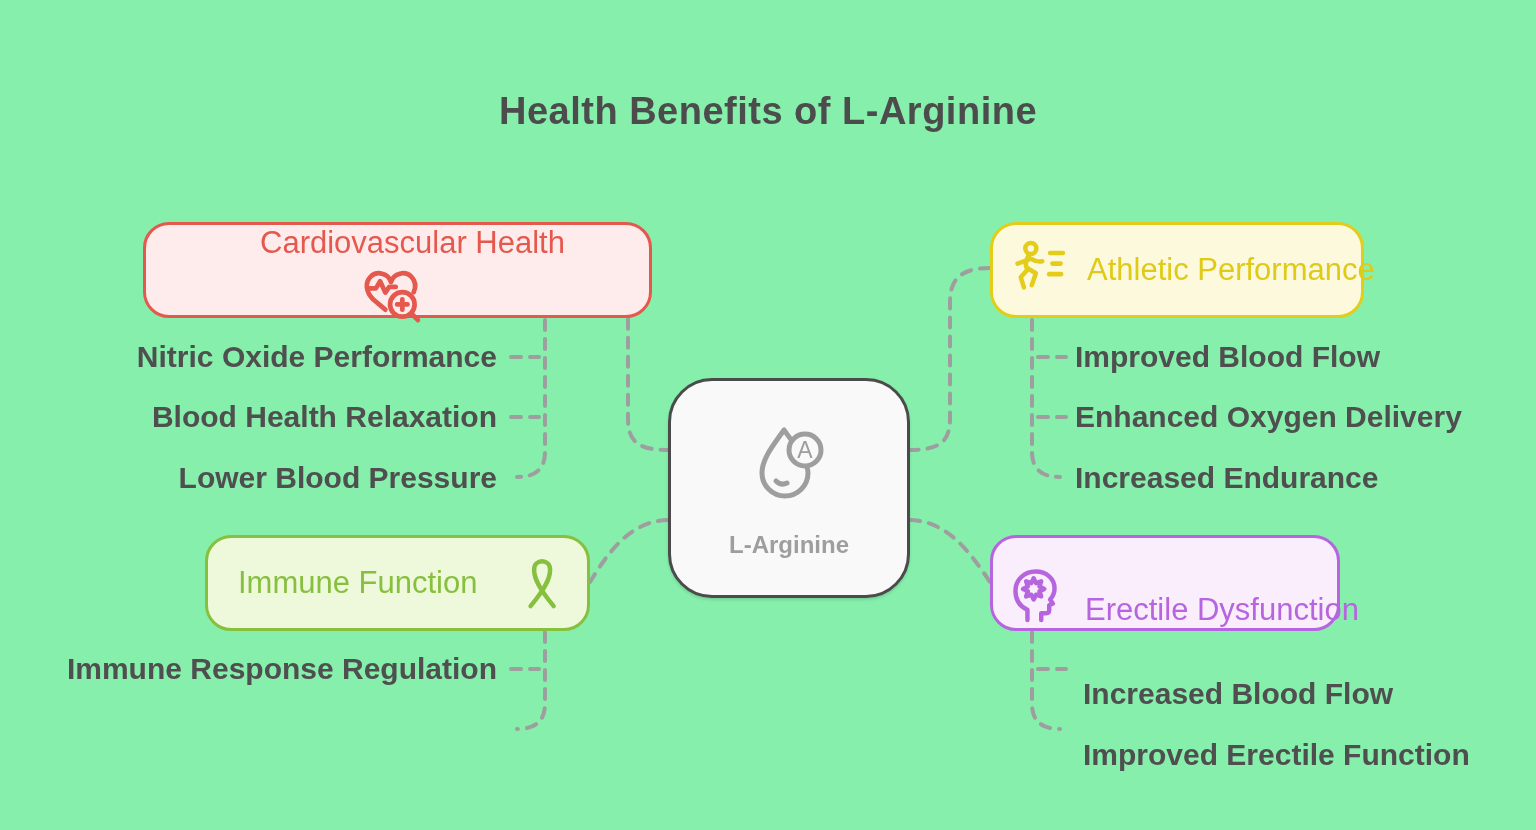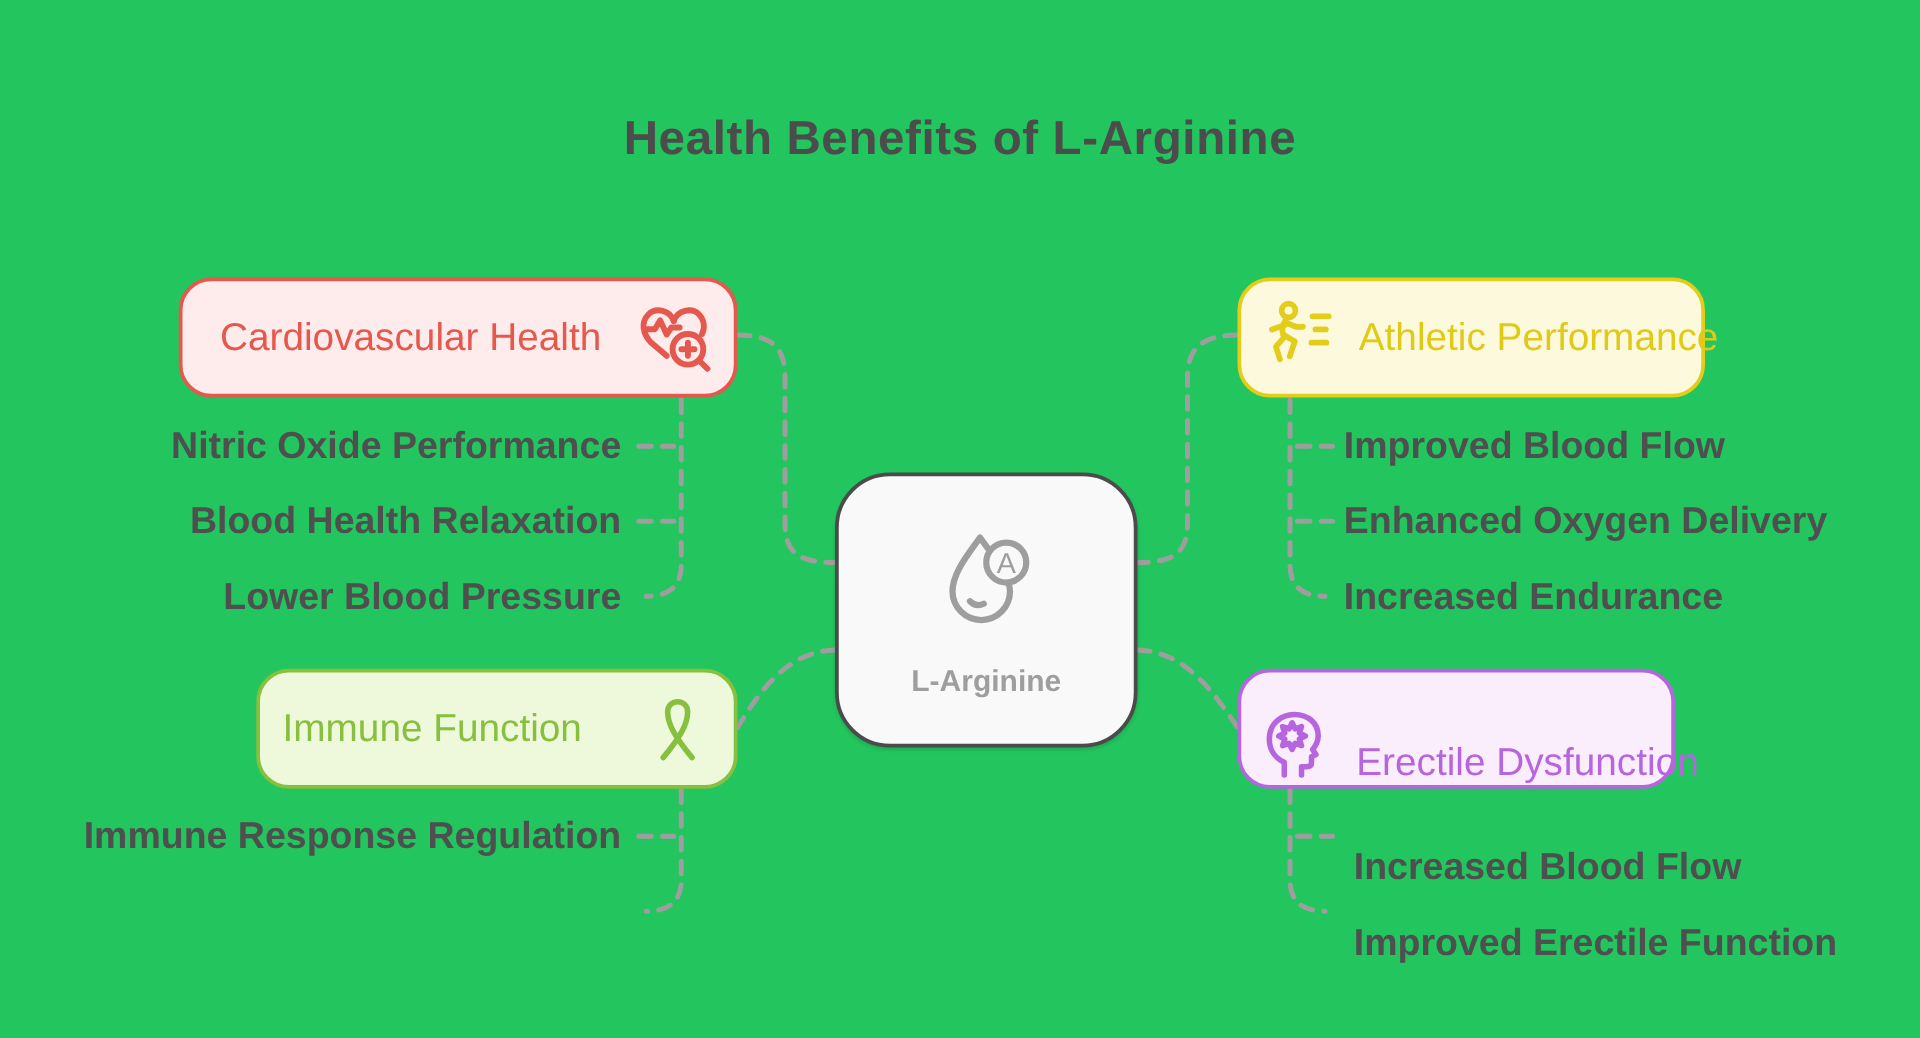--- a/index.html
+++ b/index.html
@@ -1,43 +1,43 @@
 <!DOCTYPE html>
 <html><head>
 <meta charset="utf-8">
 <style>
   html,body{margin:0;padding:0;background:#ffffff;}
   .canvas{
-    position:relative;width:1536px;height:830px;background:#22c55e;overflow:hidden;
+    position:relative;width:1536px;height:830px;background:#86efac;overflow:hidden;
     font-family:"Liberation Sans", sans-serif;
   }
   .title{
     position:absolute;left:0;top:90px;width:1536px;text-align:center;
     font-size:38px;font-weight:700;color:#4c4c4c;letter-spacing:0.5px;
   }
   svg.connectors{position:absolute;left:0;top:0;width:1536px;height:830px;}
   svg.connectors path{fill:none;stroke:#9e9e9e;stroke-width:4;stroke-dasharray:10 9;stroke-linecap:round;}
 
   .branch{
     position:absolute;height:96px;box-sizing:border-box;border-radius:26px;
     border:3px solid;display:flex;align-items:center;
   }
   .branch .label{font-size:31px;font-weight:500;white-space:nowrap;}
   .branch .bicon{flex:0 0 auto;display:flex;align-items:center;justify-content:center;}
 
-  .branch.cardio{left:143px;top:222px;width:447px;border-color:#e5584d;background:#fdeceb;}
+  .branch.cardio{left:143px;top:222px;width:509px;border-color:#e5584d;background:#fdeceb;flex-direction:column;}
   .branch.cardio .label{color:#e5584d;flex:1;padding-left:30px;}
   .branch.cardio .bicon{margin-right:14px;}
 
   .branch.athletic{left:990px;top:222px;width:374px;border-color:#e3cd1a;background:#fdf9dc;}
   .branch.athletic .label{color:#e0ca18;margin-left:14px;}
   .branch.athletic .bicon{margin-left:14px;}
 
   .branch.immune{left:205px;top:535px;width:385px;border-color:#87bf3e;background:#eef9dc;}
-  .branch.immune .label{color:#87bf3e;flex:1;padding-left:18px;}
+  .branch.immune .label{color:#87bf3e;flex:1;padding-left:30px;}
   .branch.immune .bicon{margin-right:12px;}
 
   .branch.ed{left:990px;top:535px;width:350px;border-color:#b765de;background:#faeefd;align-items:flex-end;}
   .branch.ed .label{color:#b765de;margin-left:14px;}
   .branch.ed .bicon{margin-left:14px;}
 
   .center-node{
     position:absolute;left:668px;top:378px;width:242px;height:220px;box-sizing:border-box;
     border:3px solid #4b4b4b;border-radius:44px;background:#f9f9f9;
     display:flex;flex-direction:column;align-items:center;justify-content:center;gap:10px;

